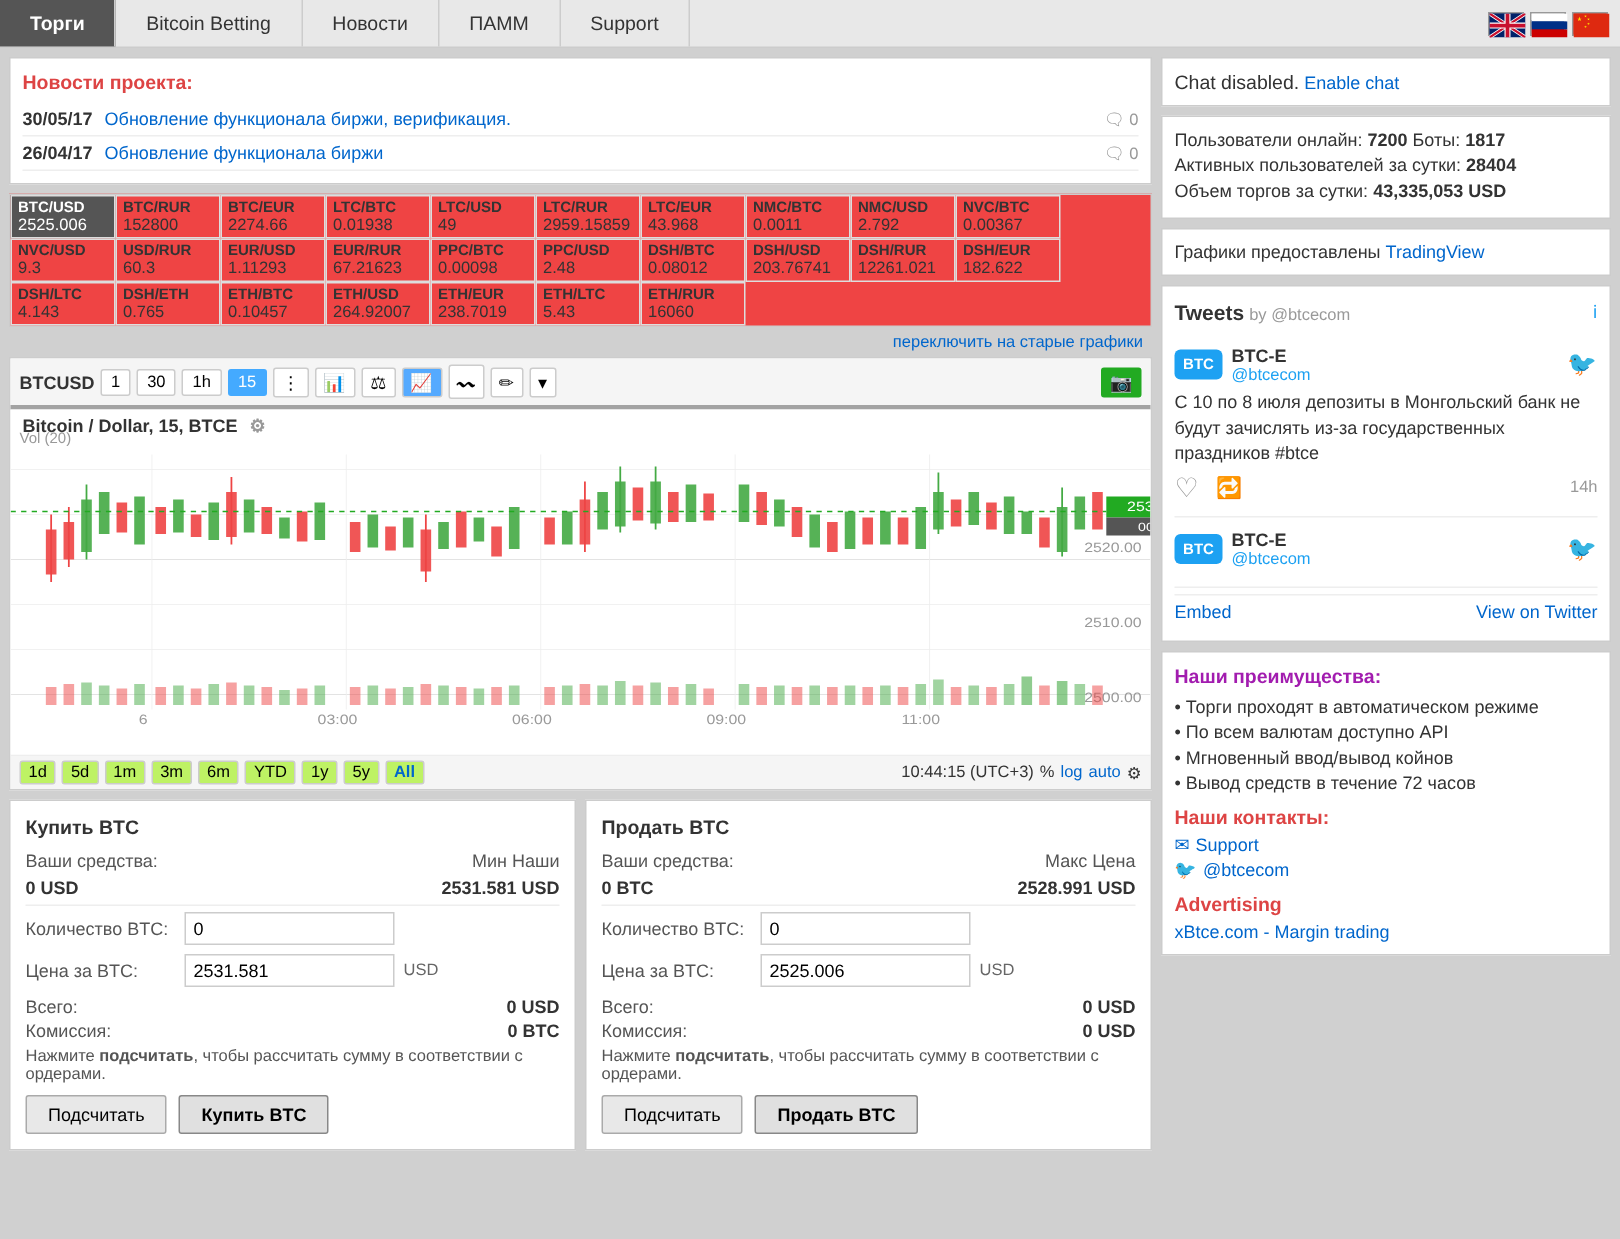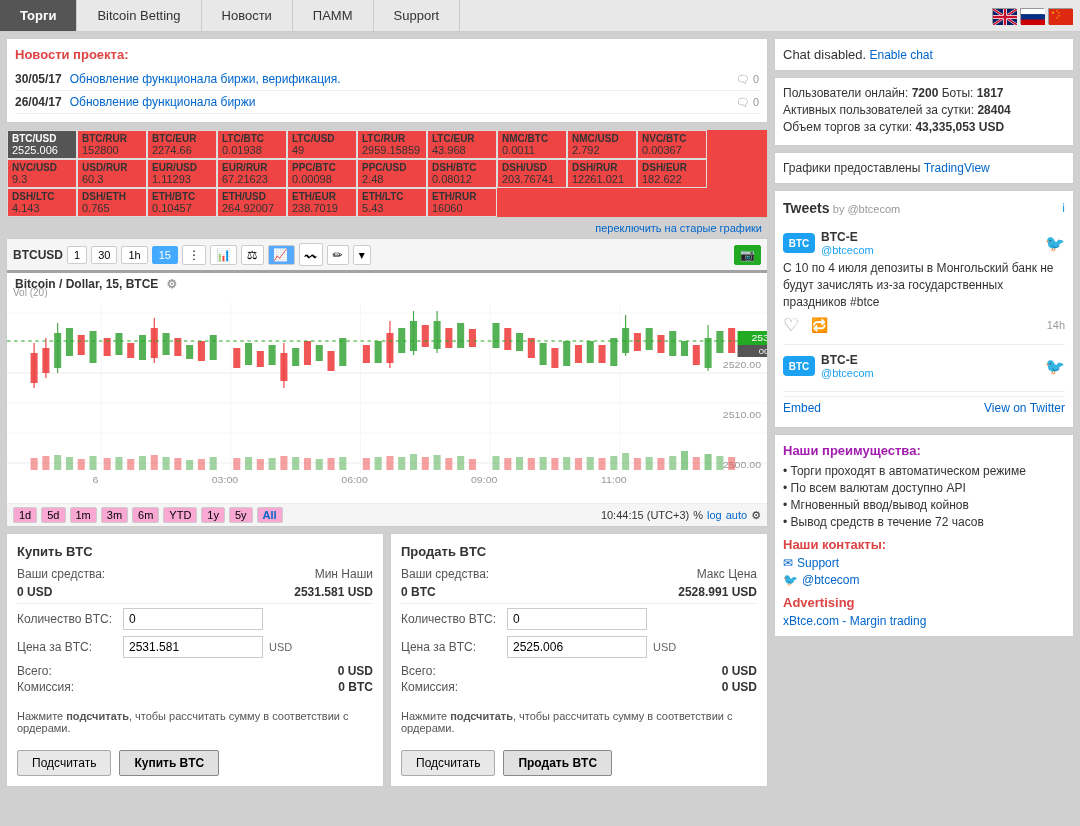--- a/index.html
+++ b/index.html
@@ -44,41 +44,41 @@
     .time-btn.active { background: #4af; color: #fff; border-color: #4af; }
     .chart-icon-btn { padding: 2px 5px; border: 1px solid #ccc; background: #fff; cursor: pointer; font-size: 12px; border-radius: 2px; }
     .chart-icon-btn.camera { background: #2a2; color: #fff; border-color: #2a2; }
     .chart-switch { color: #06c; font-size: 11px; text-align: right; padding: 2px 6px; cursor: pointer; }
     
     .chart-area { position: relative; height: 230px; background: #fff; overflow: hidden; }
     .chart-title-bar { position: absolute; top: 4px; left: 8px; font-size: 12px; font-weight: bold; color: #333; z-index: 2; display: flex; align-items: center; gap: 8px; }
     .chart-svg { width: 100%; height: 100%; }
 
     .chart-bottom-controls { display: flex; align-items: center; padding: 3px 6px; border-top: 1px solid #eee; background: #f5f5f5; gap: 4px; font-size: 11px; flex-wrap: wrap; }
-    .period-btn { padding: 1px 5px; border: 1px solid #ccc; background: #f9a8d4; cursor: pointer; font-size: 11px; border-radius: 2px; }
+    .period-btn { padding: 1px 5px; border: 1px solid #ccc; background: #bef264; cursor: pointer; font-size: 11px; border-radius: 2px; }
     .period-btn.active { color: #06c; font-weight: bold; }
     .chart-time-display { color: #333; }
     .chart-pct { color: #333; }
     .chart-log { color: #06c; cursor: pointer; }
     .chart-auto { color: #06c; cursor: pointer; }
     .chart-settings { cursor: pointer; }
 
     
     .trade-panels { display: flex; gap: 6px; }
     .trade-panel { flex: 1; background: #fff; border: 1px solid #ccc; padding: 10px; }
     .trade-title { font-weight: bold; font-size: 13px; margin-bottom: 8px; }
     .trade-row { display: flex; justify-content: space-between; margin-bottom: 4px; align-items: baseline; }
     .trade-label { color: #555; }
     .trade-value { font-weight: bold; }
     .trade-form-row { display: flex; align-items: center; margin-bottom: 6px; gap: 6px; }
     .trade-form-label { min-width: 100px; color: #555; }
     .trade-input { border: 1px solid #ccc; padding: 3px 5px; font-size: 12px; width: 140px; }
     .trade-suffix { color: #666; font-size: 11px; }
     .trade-total-row { display: flex; justify-content: space-between; margin-bottom: 2px; }
-    .trade-note { font-size: 11px; color: #555; margin: 16px 0; }
+    .trade-note { font-size: 11px; color: #555; margin: 4px 0; }
     .trade-note strong { font-weight: bold; }
     .trade-btn-row { display: flex; gap: 8px; margin-top: 8px; }
     .btn-calc { padding: 5px 14px; border: 1px solid #aaa; background: #e8e8e8; cursor: pointer; font-size: 12px; border-radius: 2px; }
     .btn-buy { padding: 5px 14px; border: 1px solid #888; background: #e0e0e0; cursor: pointer; font-size: 12px; border-radius: 2px; font-weight: bold; }
     .btn-sell { padding: 5px 14px; border: 1px solid #888; background: #e0e0e0; cursor: pointer; font-size: 12px; border-radius: 2px; font-weight: bold; }
 
     
     .right-box { background: #fff; border: 1px solid #ccc; padding: 8px; }
     .chat-disabled { font-size: 13px; color: #333; }
     .chat-enable { color: #06c; cursor: pointer; }
@@ -611,21 +611,21 @@
         <div class="tweet-user">
           <div style="display:flex;align-items:center;gap:6px;">
             <div class="tweet-avatar">BTC</div>
             <div>
               <div class="tweet-name">BTC-E</div>
               <div class="tweet-handle">@btcecom</div>
             </div>
           </div>
           <span class="tweet-bird">🐦</span>
         </div>
-        <div class="tweet-text">С 10 по 4 июля депозиты в Монгольский банк не будут зачислять из-за государственных праздников #btce</div>
+        <div class="tweet-text">С 10 по 8 июля депозиты в Монгольский банк не будут зачислять из-за государственных праздников #btce</div>
         <div class="tweet-actions">
           <span class="tweet-action">♡</span>
           <span class="tweet-action" style="font-size:14px;">🔁</span>
           <span style="flex:1"></span>
           <span class="tweet-time">14h</span>
         </div>
       </div>
 
       <div class="tweet-item">
         <div class="tweet-user">

